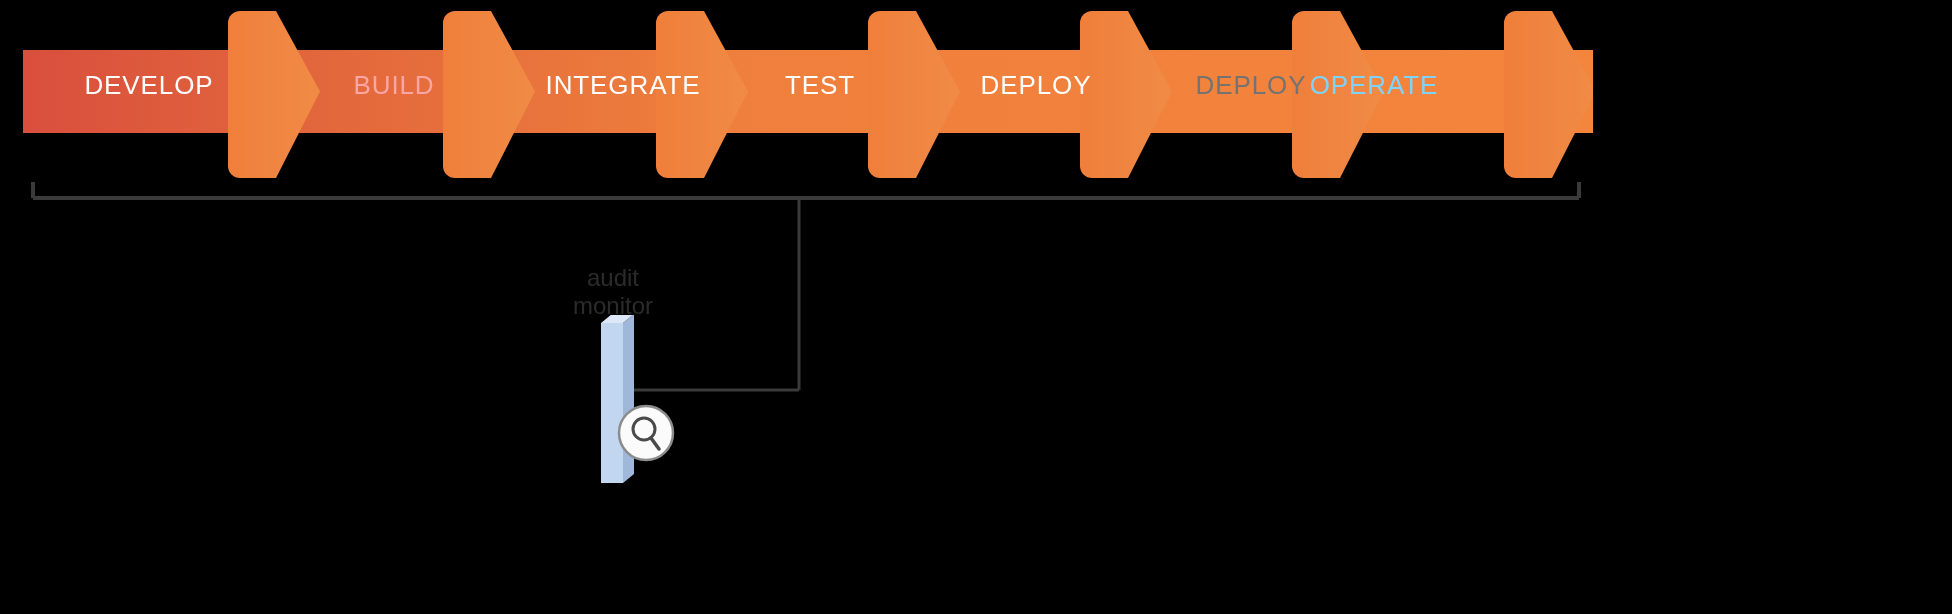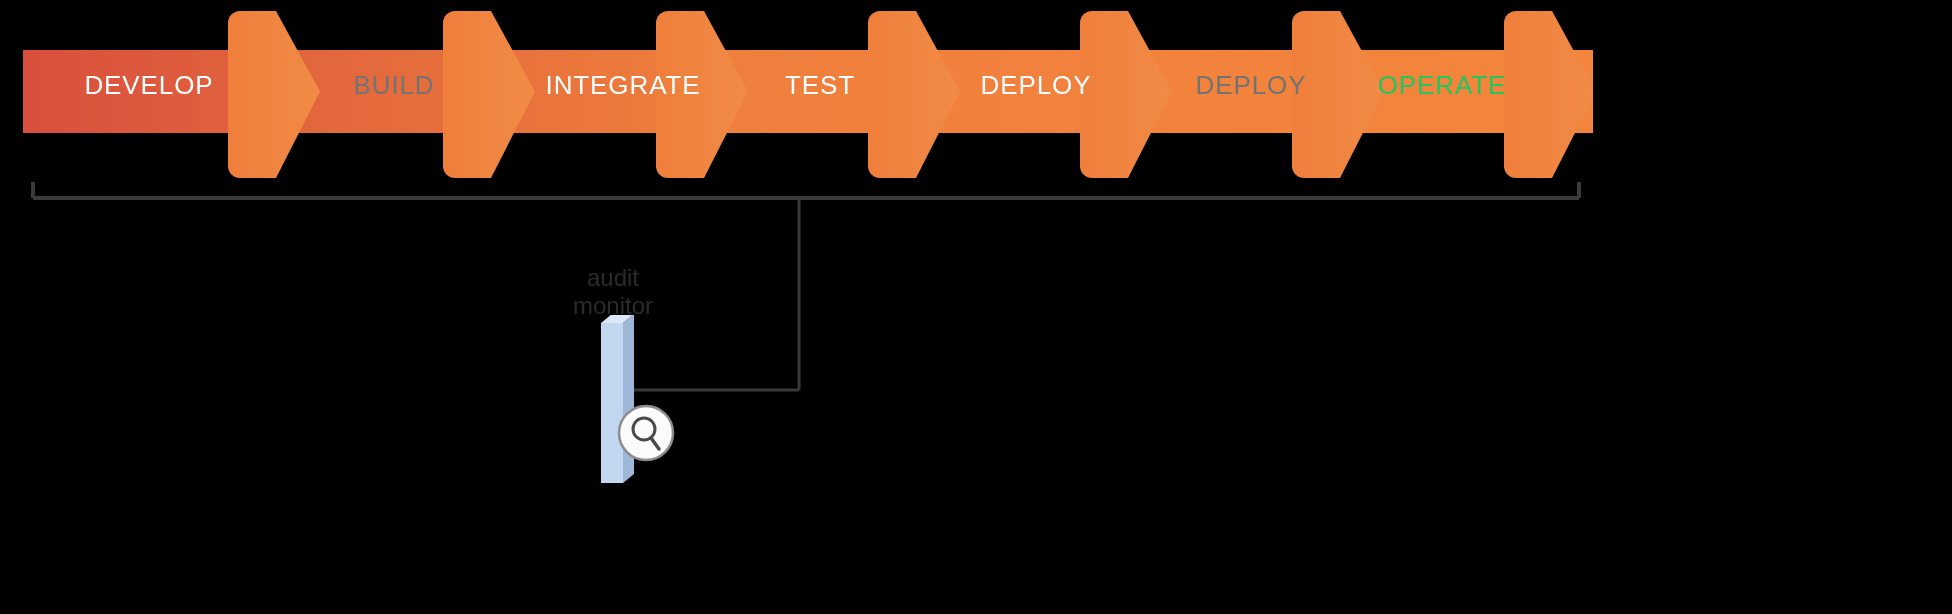--- a/index.html
+++ b/index.html
@@ -107,26 +107,26 @@
           <path d="M 645 11 L 681 11 L 725 91.5 L 681 178 L 645 178 A 12 12 0 0 1 633 166 L 633 23 A 12 12 0 0 1 645 11 Z" fill="url(#arrowGrad)"></path>
           <path d="M 857 11 L 893 11 L 937 91.5 L 893 178 L 857 178 A 12 12 0 0 1 845 166 L 845 23 A 12 12 0 0 1 857 11 Z" fill="url(#arrowGrad)"></path>
           <path d="M 1069 11 L 1105 11 L 1149 91.5 L 1105 178 L 1069 178 A 12 12 0 0 1 1057 166 L 1057 23 A 12 12 0 0 1 1069 11 Z" fill="url(#arrowGrad)"></path>
           <path d="M 1281 11 L 1317 11 L 1361 91.5 L 1317 178 L 1281 178 A 12 12 0 0 1 1269 166 L 1269 23 A 12 12 0 0 1 1281 11 Z" fill="url(#arrowGrad)"></path>
           <path d="M 1493 11 L 1529 11 L 1573 91.5 L 1529 178 L 1493 178 A 12 12 0 0 1 1481 166 L 1481 23 A 12 12 0 0 1 1493 11 Z" fill="url(#arrowGrad)"></path>
         </g>
     </svg>
 
     <div id="stage-label-layer">
         <div class="stage-label" style="left: 126px; color: rgb(255, 255, 255);">DEVELOP</div>
-        <div class="stage-label" style="left: 371px; color: #737373;">BUILD</div>
+        <div class="stage-label" style="left: 371px; color: #fca5a5;">BUILD</div>
         <div class="stage-label" style="left: 600px; color: rgb(255, 255, 255);">INTEGRATE</div>
         <div class="stage-label" style="left: 797px; color: rgb(255, 255, 255);">TEST</div>
         <div class="stage-label" style="left: 1013px; color: rgb(255, 255, 255);">DEPLOY</div>
         <div class="stage-label" style="left: 1228px; color: #737373;">DEPLOY</div>
-        <div class="stage-label" style="left: 1419px; color: #22c55e;">OPERATE</div>
+        <div class="stage-label" style="left: 1351px; color: #7dd3fc;">OPERATE</div>
       </div>
   </div>
 
   <svg id="connector-svg" viewBox="0 0 1952 614">
     <g id="bracket-group">
         <line x1="10" y1="198" x2="1556" y2="198" stroke="#3a3a3a" stroke-width="4"></line>
         <line x1="10" y1="182" x2="10" y2="198" stroke="#3a3a3a" stroke-width="4"></line>
         <line x1="1556" y1="182" x2="1556" y2="198" stroke="#3a3a3a" stroke-width="4"></line>
       </g>
     <g id="leader-group">

